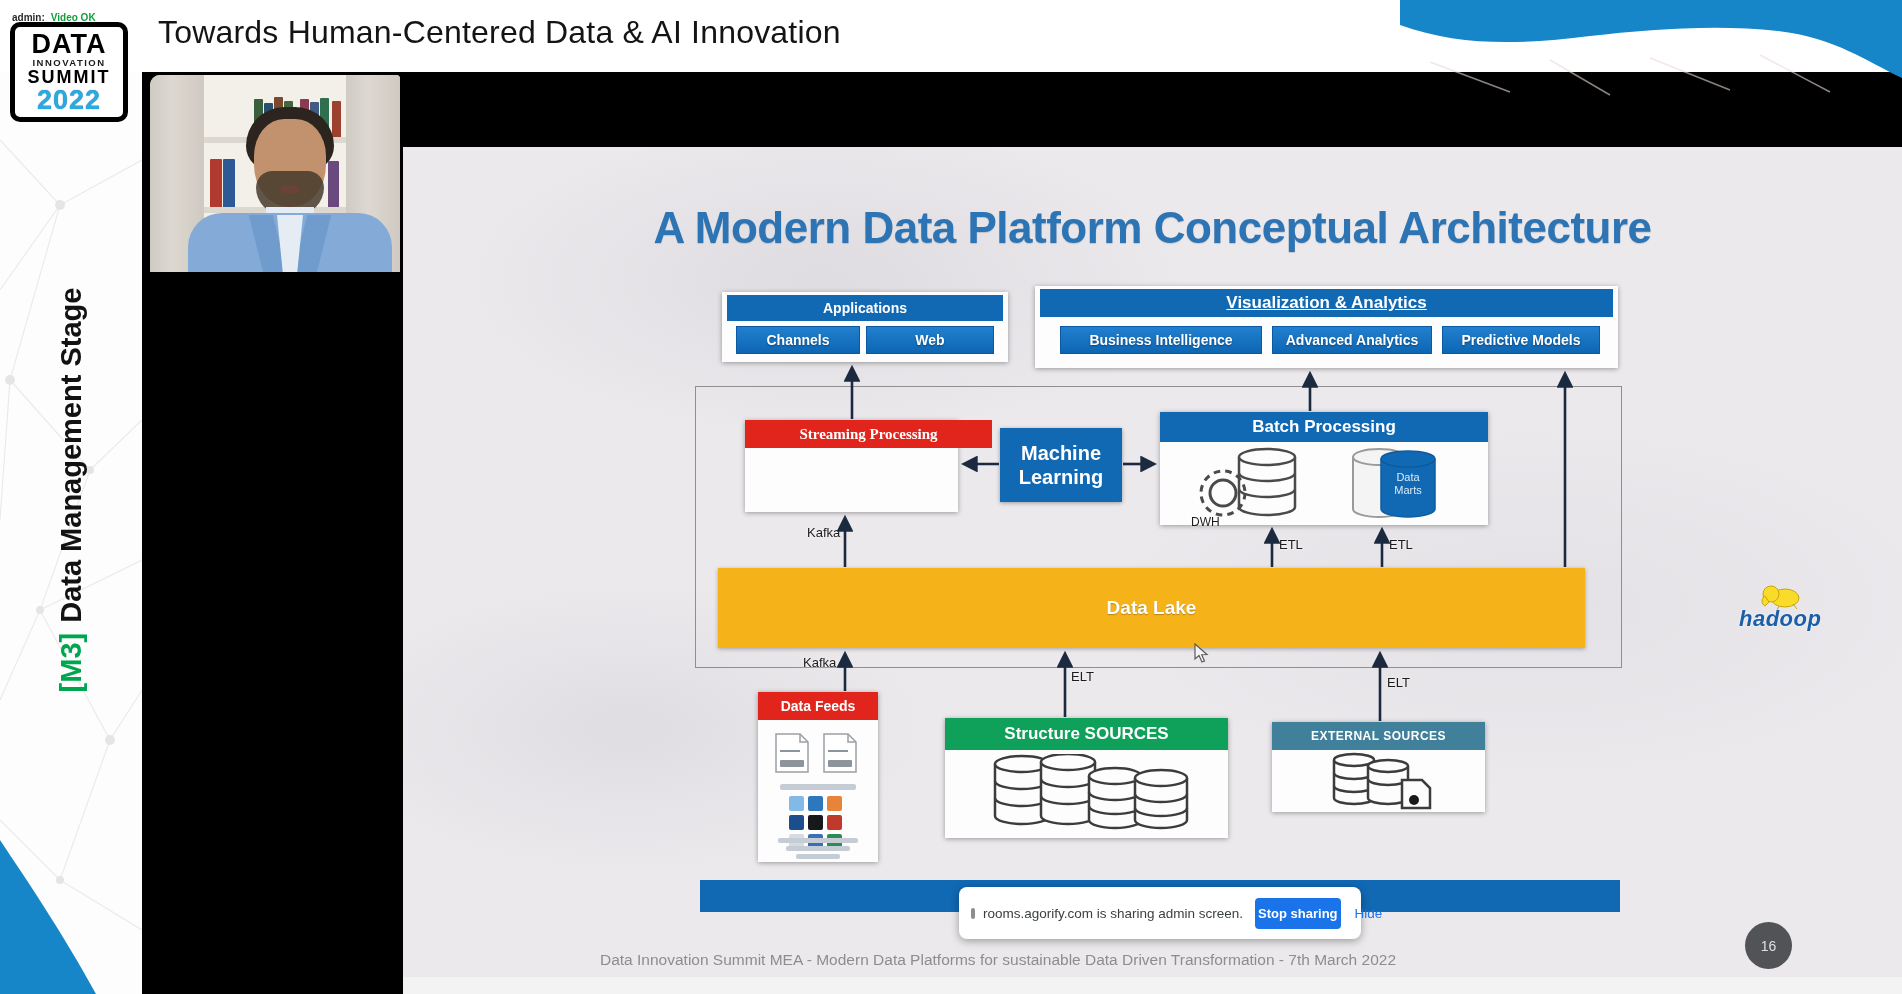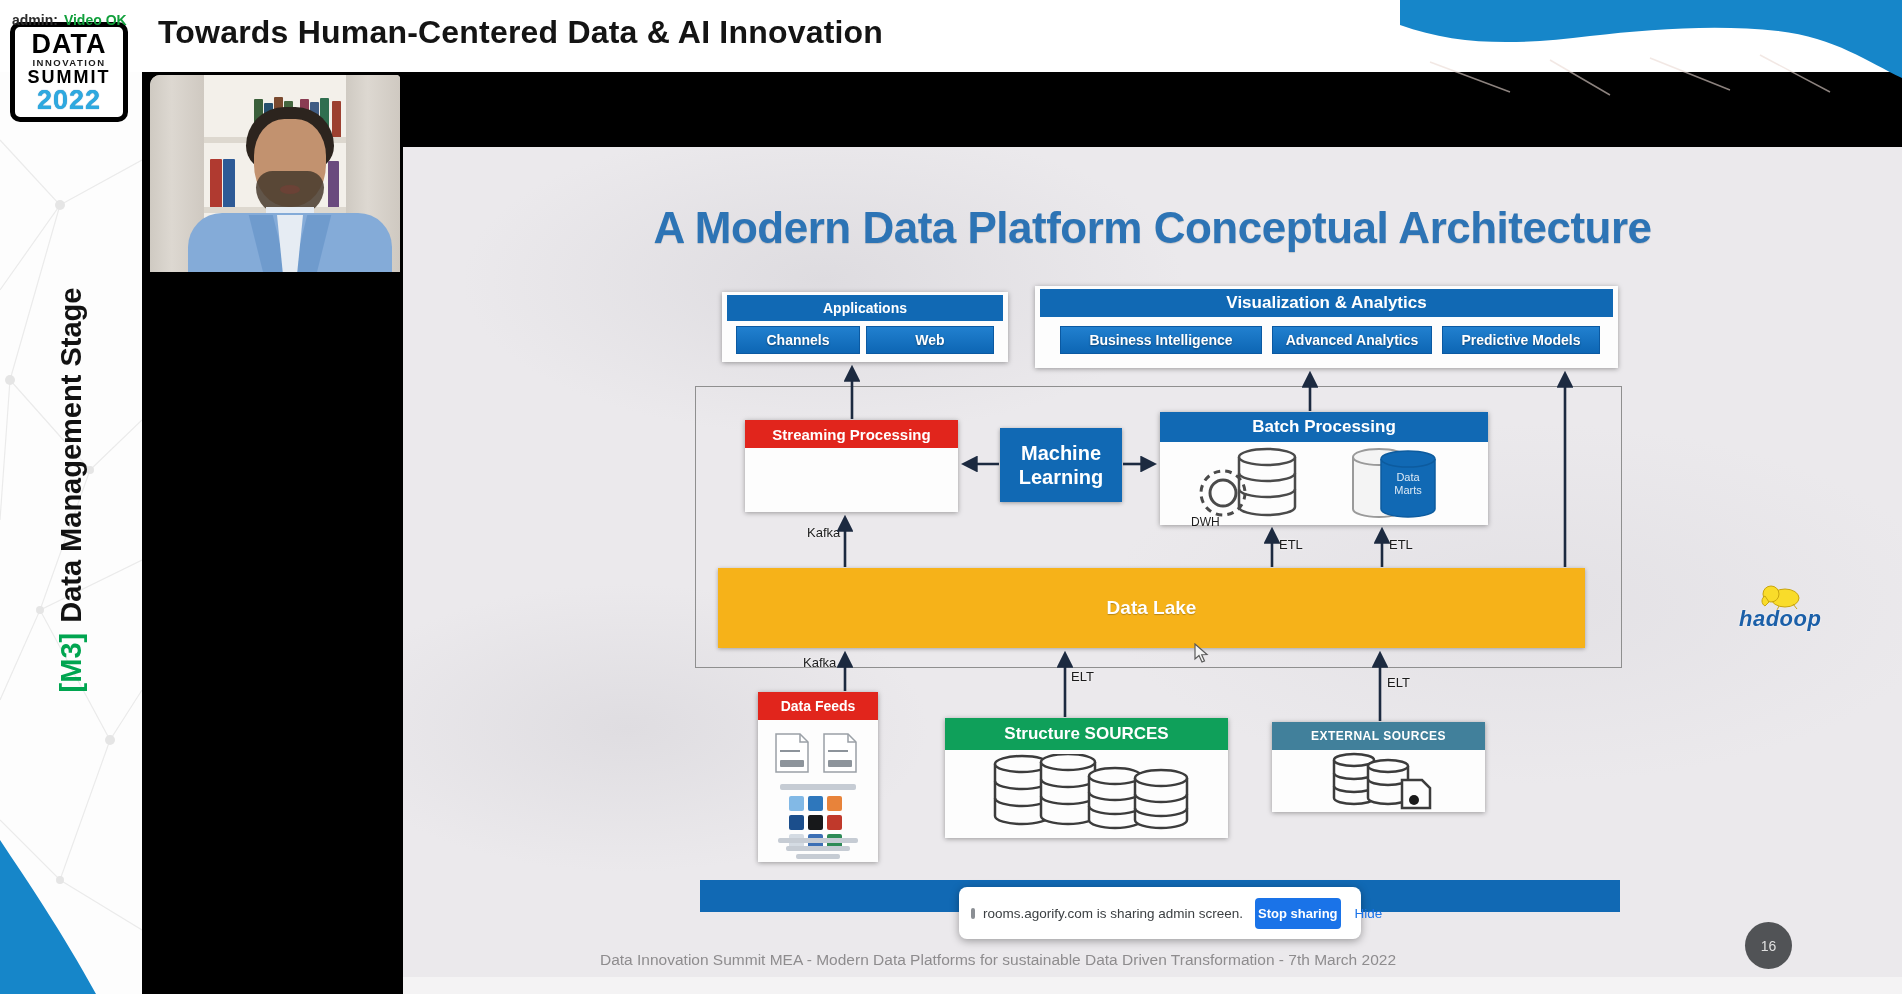--- a/index.html
+++ b/index.html
@@ -3,37 +3,37 @@
 <meta charset="utf-8">
 <style>
   * { margin:0; padding:0; box-sizing:border-box; }
   html,body { width:1902px; height:994px; overflow:hidden; background:#fff;
     font-family:"Liberation Sans", sans-serif; }
   .abs { position:absolute; }
   #stage { position:relative; width:1902px; height:994px; background:#ffffff; }
 
   
   #header { left:0; top:0; width:1902px; height:72px; background:#ffffff; z-index:4; }
-  #header-title { left:158px; top:14px; font-size:32px; font-weight:700; color:#141414; letter-spacing:.2px; }
+  #header-title { left:158px; top:14px; font-size:32px; font-weight:400; color:#141414; letter-spacing:.2px; }
 
   
   #sidebar { left:0; top:0; width:142px; height:994px; background:#fdfdfd; z-index:3; }
   #stage-label { left:71px; top:490px; transform:translate(-50%,-50%) rotate(-90deg); white-space:nowrap;
     font-size:29px; font-weight:800; color:#121212; }
   #stage-label .m3 { color:#00a550; margin-right:10px; }
 
   
   #logo-box { left:10px; top:22px; width:118px; height:100px; background:#fff; border:5px solid #000;
     border-radius:10px; z-index:6; text-align:center; padding-top:4px; }
   .logo1 { font-size:27px; font-weight:800; color:#000; line-height:26px; letter-spacing:1px;}
   .logo2 { font-size:9.5px; font-weight:700; color:#1a1a1a; letter-spacing:1.5px; line-height:11px;}
   .logo3 { font-size:18px; font-weight:800; color:#000; letter-spacing:2px; line-height:19px;}
   .logo4 { font-size:27px; font-weight:800; color:#2da9e0; line-height:26px; letter-spacing:1px;
     text-shadow:0 0 1px #1470ab; }
-  #admin-note { left:12px; top:12px; z-index:7; font-size:14px; font-weight:700; white-space:nowrap; }
+  #admin-note { left:12px; top:12px; z-index:7; font-size:10px; font-weight:700; white-space:nowrap; }
   #admin-note .a { color:#2b2b2b; }
   #admin-note .v { color:#11a03c; margin-left:6px; }
 
   
   #video-region { left:142px; top:72px; width:1760px; height:922px; background:#000; z-index:2; }
 
   
   #webcam { left:8px; top:3px; width:250px; height:197px; background:#e9e5df; border-radius:10px 4px 0 0; overflow:hidden; }
   .curtain { top:0; height:197px; width:54px; background:linear-gradient(90deg,#cfcac2,#ddd8d1 40%,#cfc9c1); }
   .shelf-bg { left:54px; top:0; width:142px; height:197px; background:#f3f0ea; }
@@ -179,30 +179,30 @@
 
       <div id="slide-title" class="abs">A Modern Data Platform Conceptual Architecture</div>
 
       <div class="abs panel" style="left:319px;top:145px;width:286px;height:70px;">
         <div class="abs hdr blue" style="left:5px;top:3px;width:276px;height:26px;font-size:14px;">Applications</div>
         <div class="abs btn-blue" style="left:14px;top:34px;width:124px;height:28px;font-size:14px;">Channels</div>
         <div class="abs btn-blue" style="left:144px;top:34px;width:128px;height:28px;font-size:14px;">Web</div>
       </div>
 
       <div class="abs panel" style="left:632px;top:139px;width:583px;height:82px;">
-        <div class="abs hdr blue" style="left:5px;top:3px;width:573px;height:28px;font-size:17px;">Visualization &amp; Analytics</div>
+        <div class="abs hdr blue" style="left:5px;top:3px;width:573px;height:28px;font-size:17px;text-decoration:underline;">Visualization &amp; Analytics</div>
         <div class="abs btn-blue" style="left:25px;top:40px;width:202px;height:28px;font-size:14px;">Business Intelligence</div>
         <div class="abs btn-blue" style="left:237px;top:40px;width:160px;height:28px;font-size:14px;text-align:right;">Advanced Analytics</div>
         <div class="abs btn-blue" style="left:407px;top:40px;width:158px;height:28px;font-size:14px;">Predictive Models</div>
       </div>
 
       <div id="container-rect" class="abs"></div>
 
       <div class="abs panel" style="left:342px;top:273px;width:213px;height:92px;">
-        <div class="abs hdr" style="left:0;top:0;width:213px;height:28px;font-size:15px;background:#e1251c;">Streaming Processing</div>
+        <div class="abs hdr" style="left:0;top:0;width:247px;height:28px;font-size:15px;background:#e1251c;font-family:Liberation Serif, serif;">Streaming Processing</div>
       </div>
 
       <div id="ml-box" class="abs">Machine Learning</div>
 
       <div class="abs panel" style="left:757px;top:265px;width:328px;height:113px;">
         <div class="abs hdr blue" style="left:0;top:0;width:328px;height:30px;font-size:17px;">Batch Processing</div>
         <div class="abs" style="left:35px;top:33px;width:110px;height:76px;">
           <svg width="110" height="76" viewBox="0 0 110 76">
             <g stroke="#4a4a4a" stroke-width="2.5" fill="#fdfdfd">
               <path d="M44,12 v50 a28,8 0 0 0 56,0 v-50"></path>

